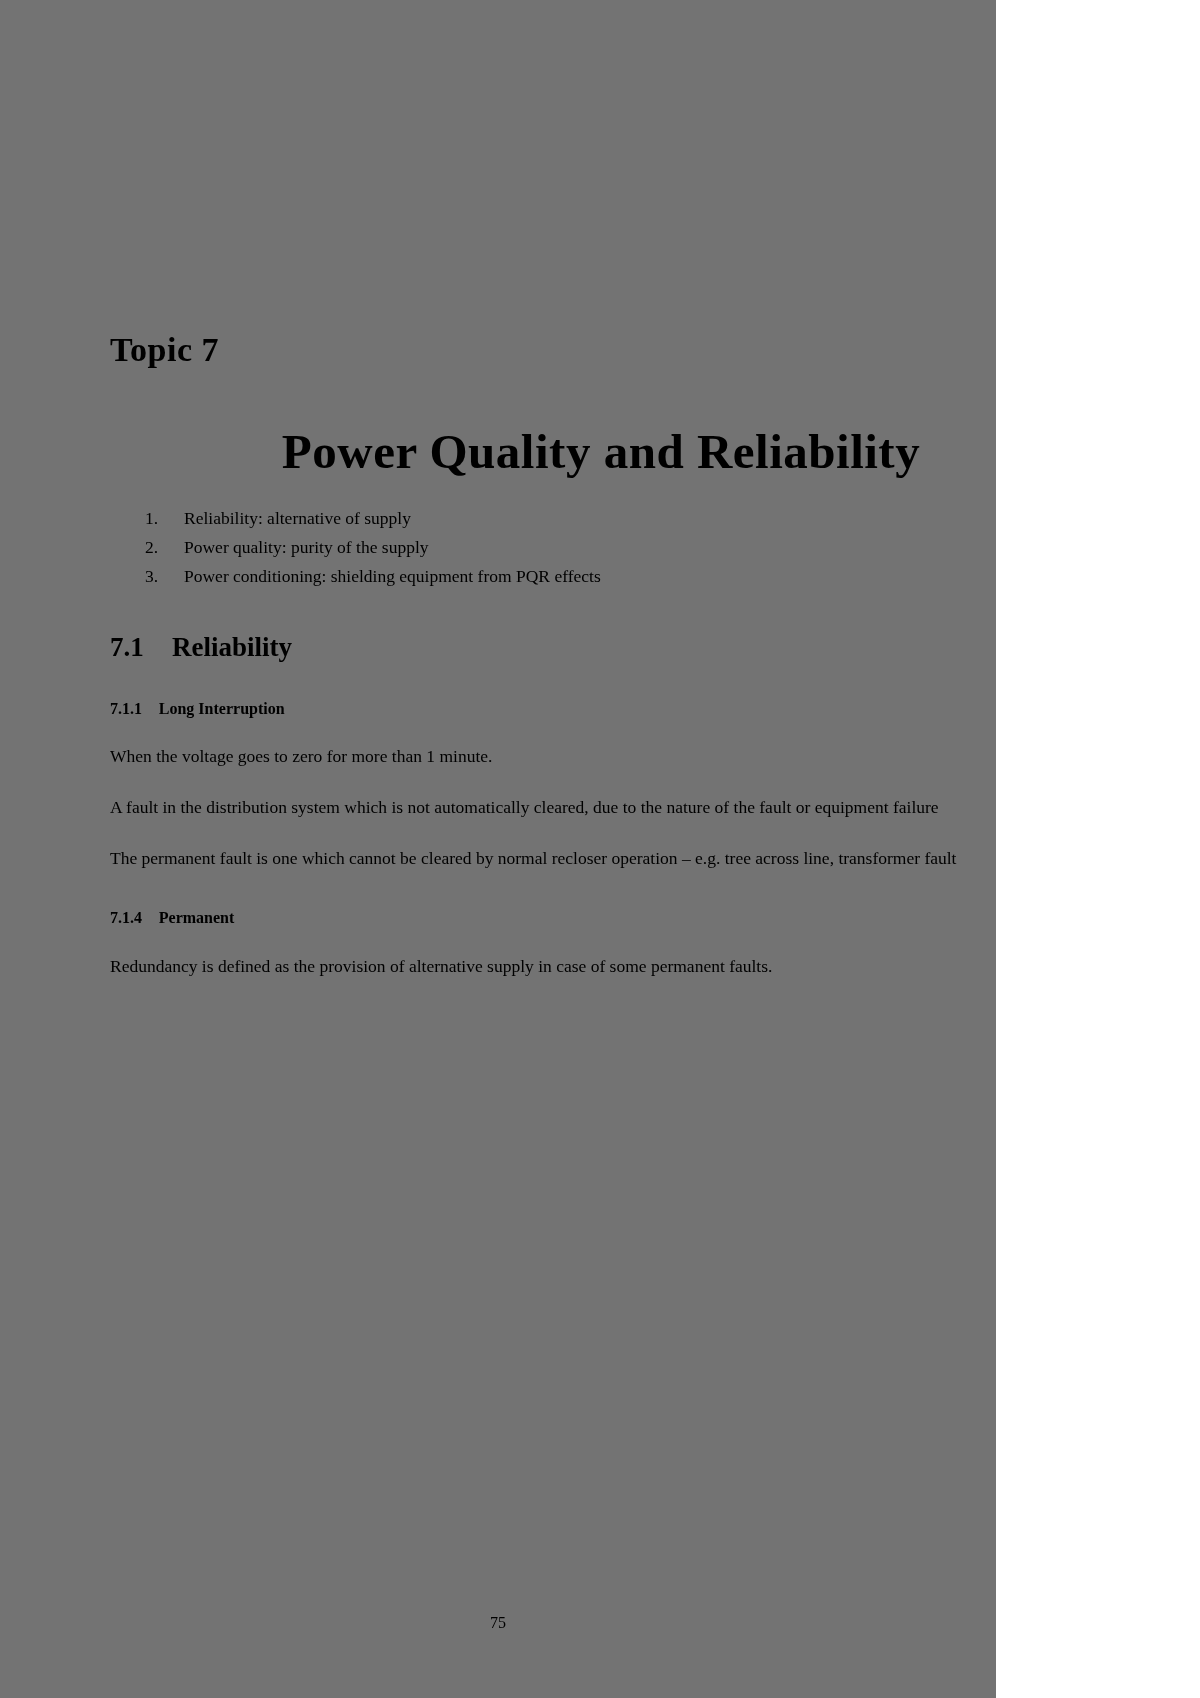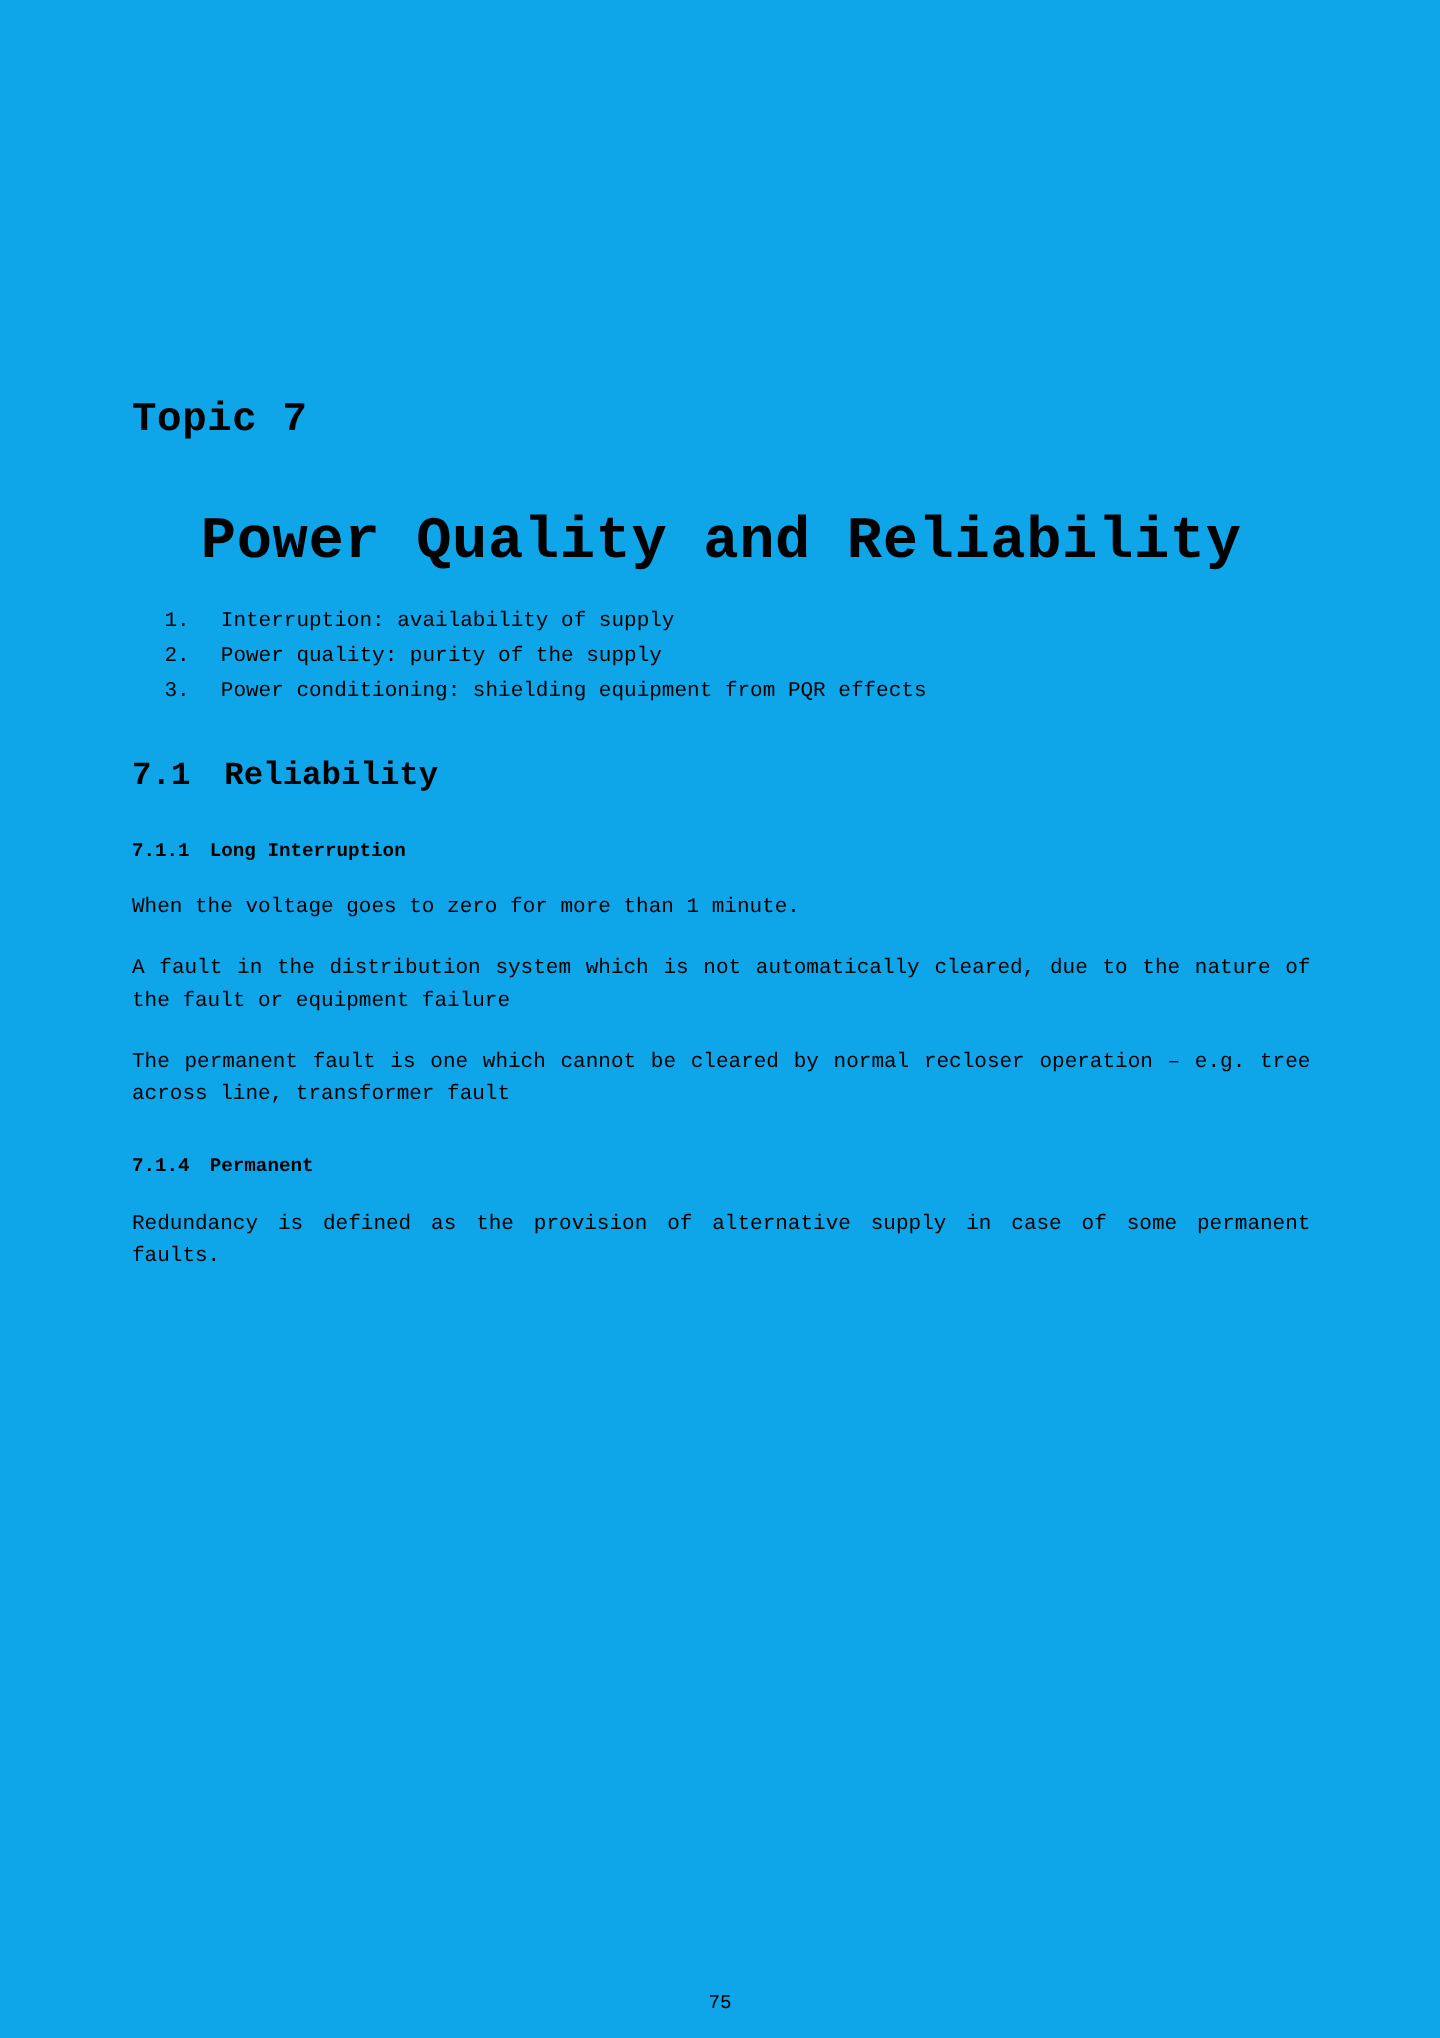--- a/index.html
+++ b/index.html
@@ -2,25 +2,25 @@
 <html><head>
 <meta charset="utf-8">
 <style>
   html, body {
     margin: 0;
     padding: 0;
     background: #ffffff;
   }
   .page {
     position: relative;
-    width: 1200px;
+    width: 996px;
     height: 1698px;
-    background: #0ea5e9;
+    background: #737373;
     color: #000000;
-    font-family: Liberation Mono, monospace;
+    font-family: Liberation Serif, serif;
     overflow: hidden;
   }
   .content {
     padding: 333px 104px 0 110px; 
     width: 982px;
   }
   .chapter-label {
     margin: 0;
     font-size: 34px;
     font-weight: bold;
@@ -77,42 +77,42 @@
     margin-top: 12px;
   }
   .body-text {
     margin: 24px 0 0 0;
     font-size: 17.5px;
     line-height: 27px;
     text-align: justify;
   }
   .page-number {
     position: absolute;
-    top: 1660px;
+    top: 1614px;
     left: 0;
     width: 100%;
     text-align: center;
     font-size: 16px;
   }
 </style>
 </head>
 <body>
 
 <div class="page">
   <div class="content">
 
     <h2 class="chapter-label">Topic 7</h2>
 
     <h1 class="page-title">Power Quality and Reliability</h1>
 
 
     <ol class="topic-list">
       <li class="list-item">
         <span class="list-num">1.</span>
-        <span class="list-text">Interruption: availability of supply</span>
+        <span class="list-text">Reliability: alternative of supply</span>
       </li>
       <li class="list-item">
         <span class="list-num">2.</span>
         <span class="list-text">Power quality: purity of the supply</span>
       </li>
       <li class="list-item">
         <span class="list-num">3.</span>
         <span class="list-text">Power conditioning: shielding equipment from PQR effects</span>
       </li>
     </ol>

